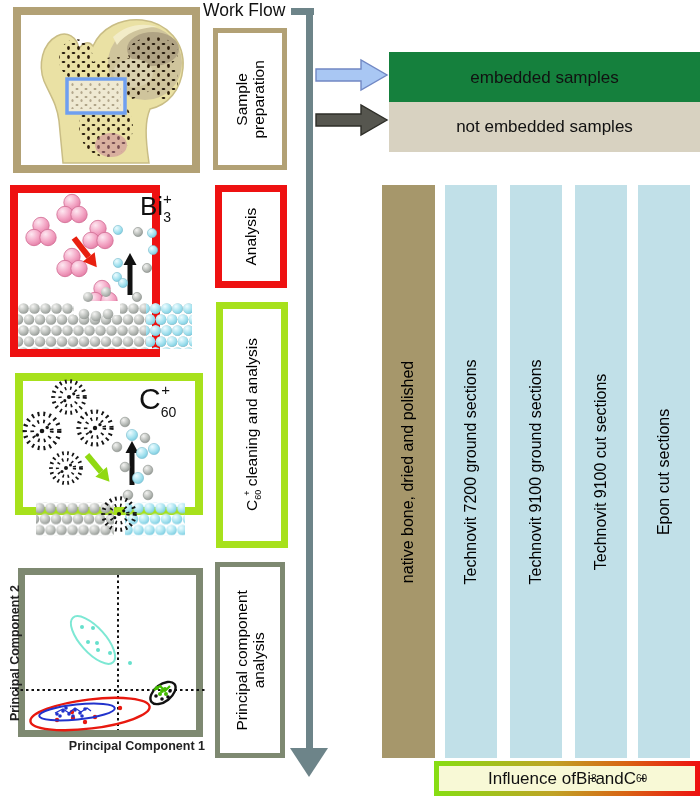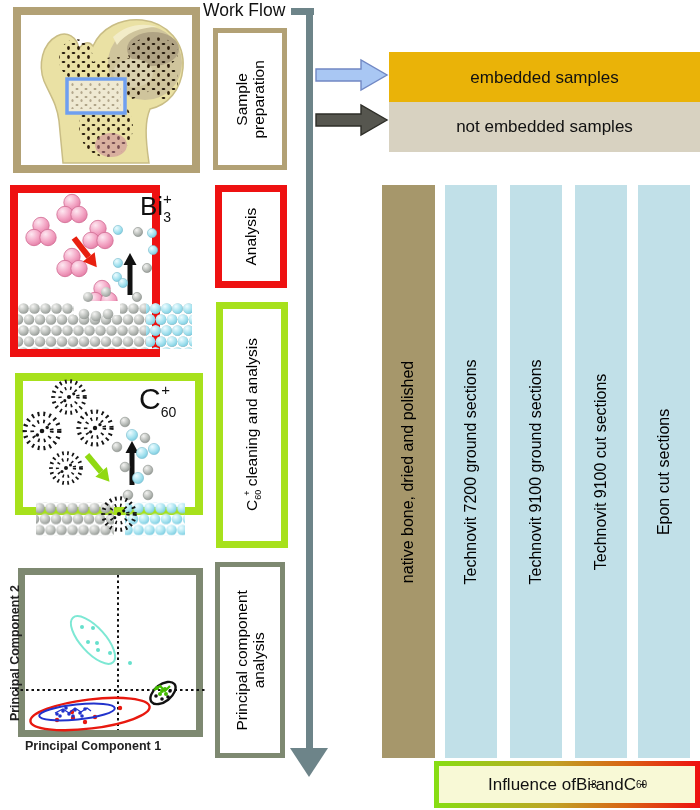--- a/index.html
+++ b/index.html
@@ -30,47 +30,47 @@
   #wf-head{position:absolute;left:290px;top:748px;width:0;height:0;
            border-left:19px solid transparent;border-right:19px solid transparent;
            border-top:29px solid #6d8489;}
 
   .branch-arrow{position:absolute;left:315px;}
   #arrow-embedded{top:58px;}
   #arrow-not-embedded{top:102px;}
 
   .bar{position:absolute;left:389px;width:311px;display:flex;align-items:center;
        justify-content:center;font-size:17px;color:#111;}
-  #bar-embedded{top:52px;height:52px;background:#eab308;}
+  #bar-embedded{top:52px;height:52px;background:#15803d;}
   #bar-not-embedded{top:102px;height:50px;background:#d8d2c1;align-items:center;}
 
   .col{position:absolute;top:185px;height:573px;display:flex;
        align-items:center;justify-content:center;}
   .col .vtext{font-size:16px;}
   #col-0{left:382px;width:53px;background:#a6976b;}
   #col-1{left:445px;width:52px;background:#c1e0e8;}
   #col-2{left:510px;width:52px;background:#c1e0e8;}
   #col-3{left:575px;width:52px;background:#c1e0e8;}
   #col-4{left:638px;width:52px;background:#c1e0e8;}
 
-  #influence{position:absolute;left:434px;top:761px;width:266px;height:47px;
+  #influence{position:absolute;left:434px;top:761px;width:266px;height:35px;
              box-sizing:border-box;padding:5px;
              background:linear-gradient(90deg,#86de12,#c0a226 45%,#d86414 72%,#ee1111);}
   #influence-inner{width:100%;height:100%;background:#f8f9d6;display:flex;
                    align-items:center;justify-content:center;font-size:17px;color:#111;}
 
   sub.ion{font-size:10px;vertical-align:-4px;}
   sup.ion{font-size:10px;vertical-align:7px;margin-left:-7px;}
   #step-c60 sub.ion{font-size:9px;}
   #step-c60 sup.ion{font-size:9px;margin-left:-6px;}
 
   #pca-ylabel{position:absolute;left:-63px;top:645px;width:155px;height:16px;
               display:flex;align-items:center;justify-content:center;
               transform:rotate(-90deg);font-size:12.5px;font-weight:bold;color:#222;white-space:nowrap;}
-  #pca-xlabel{position:absolute;left:25px;top:739px;width:180px;text-align:left;
+  #pca-xlabel{position:absolute;left:25px;top:739px;width:180px;text-align:right;
               font-size:12.5px;font-weight:bold;color:#222;white-space:nowrap;}
 </style>
 </head>
 <body>
 
 <div id="stage">
 
   <svg width="0" height="0" style="position:absolute" aria-hidden="true">
     <defs>
       <radialGradient id="gradGray" cx="35%" cy="30%" r="85%">

